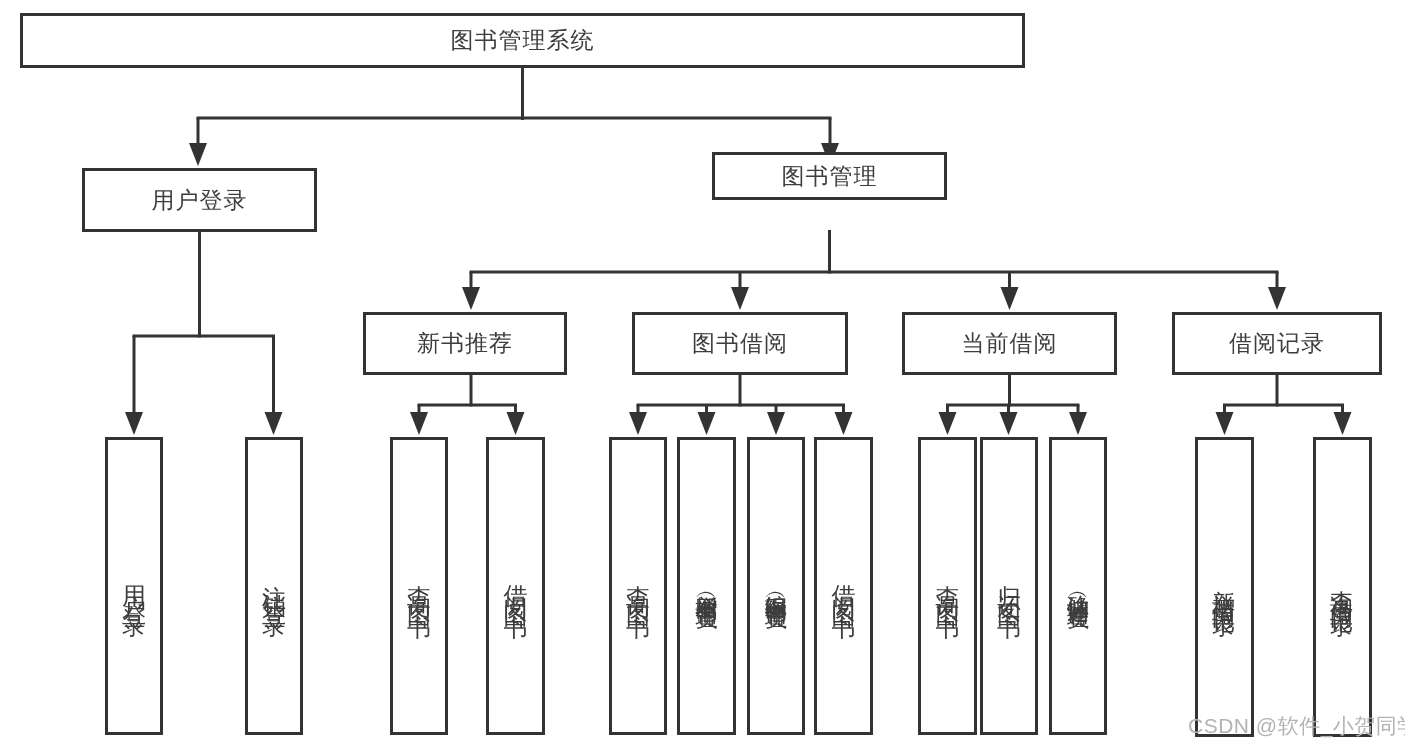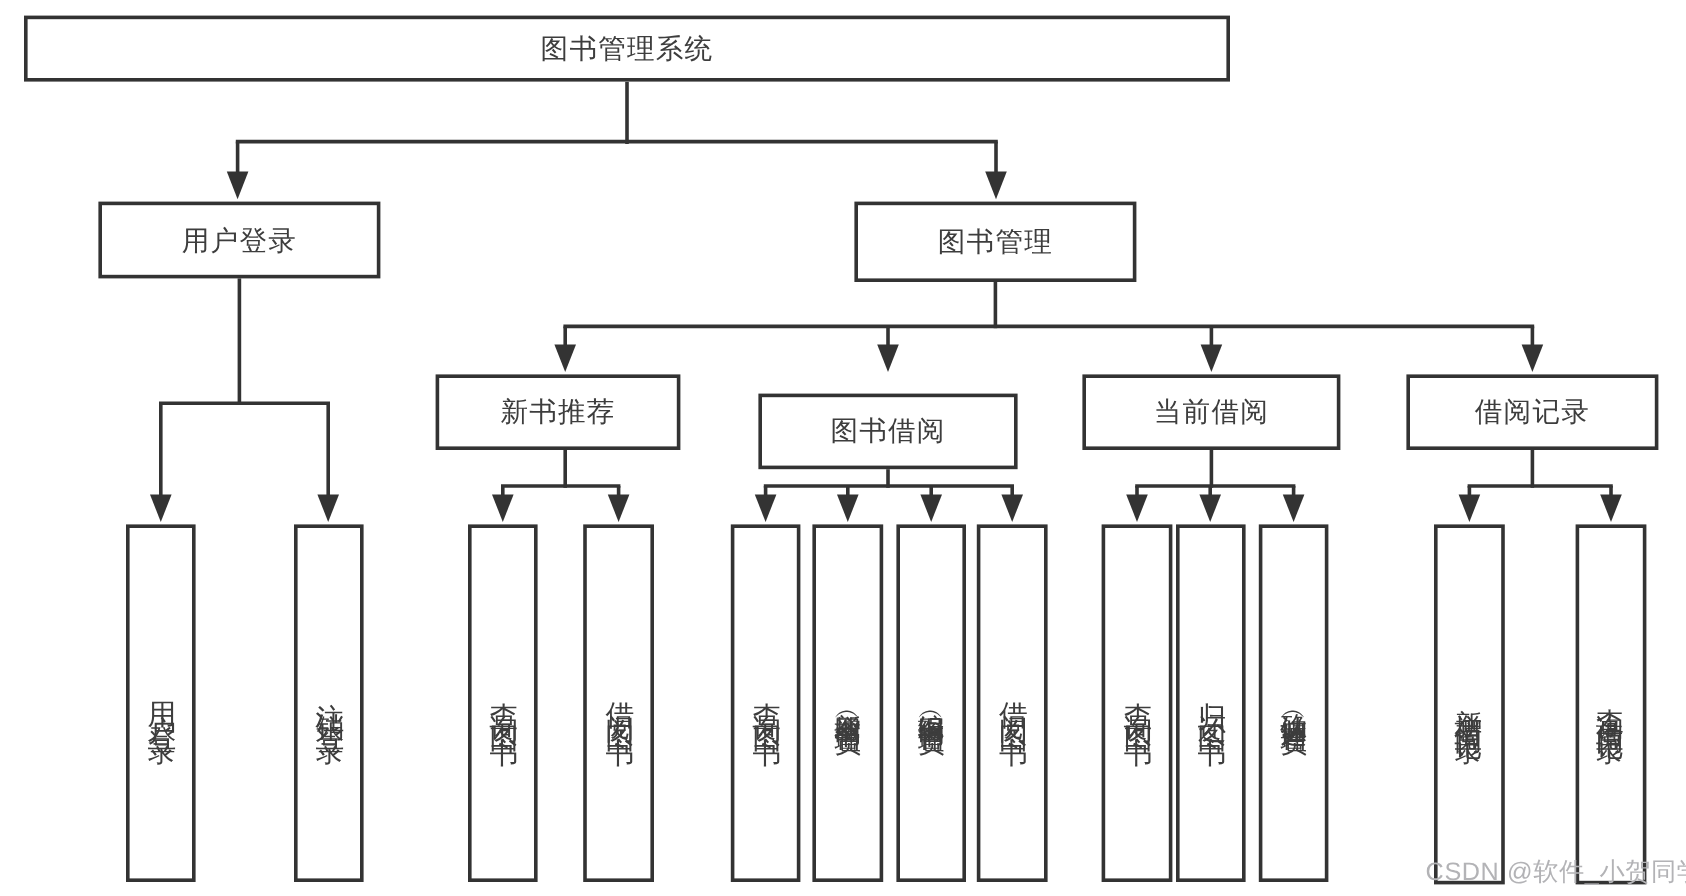--- a/index.html
+++ b/index.html
@@ -133,28 +133,28 @@
     </g>
   </svg>
 
   <div class="box" style="left:20px;top:13px;width:1005px;height:55px">
     <span class="h-label">图书管理系统</span>
   </div>
 
   <div class="box" style="left:82px;top:168px;width:235px;height:64px">
     <span class="h-label">用户登录</span>
   </div>
-  <div class="box" style="left:712px;top:168px;width:235px;height:67px">
+  <div class="box" style="left:712px;top:152px;width:235px;height:48px">
     <span class="h-label">图书管理</span>
   </div>
 
   <div class="box" style="left:363px;top:312px;width:204px;height:63px">
     <span class="h-label">新书推荐</span>
   </div>
-  <div class="box" style="left:632px;top:328px;width:216px;height:63px">
+  <div class="box" style="left:632px;top:312px;width:216px;height:63px">
     <span class="h-label">图书借阅</span>
   </div>
   <div class="box" style="left:1172px;top:312px;width:210px;height:63px">
     <span class="h-label">借阅记录</span>
   </div>
   <div class="box" style="left:902px;top:312px;width:215px;height:63px">
     <span class="h-label">当前借阅</span>
   </div>
 
   <div class="box" style="left:105px;top:437px;width:58px;height:298px">

